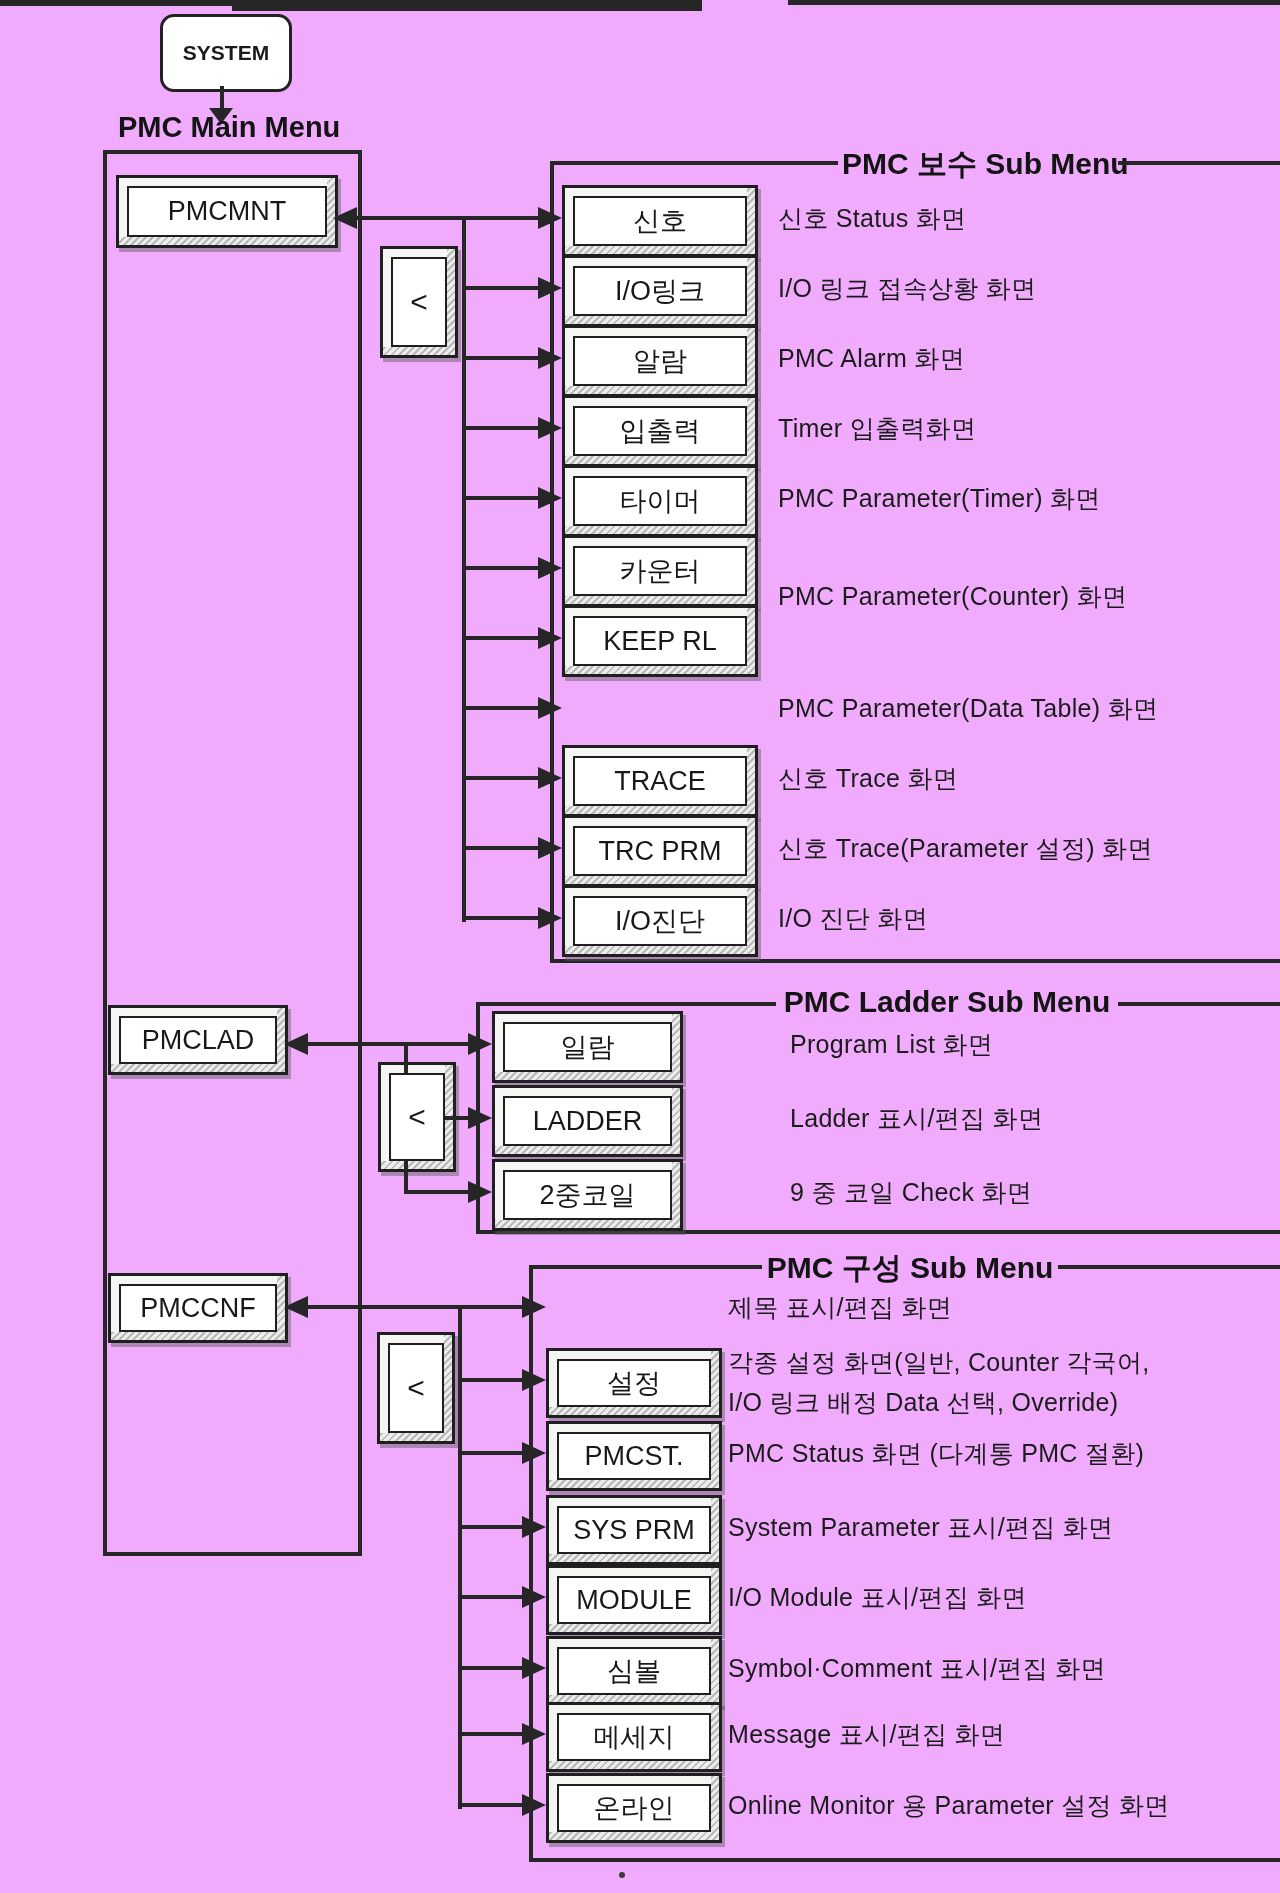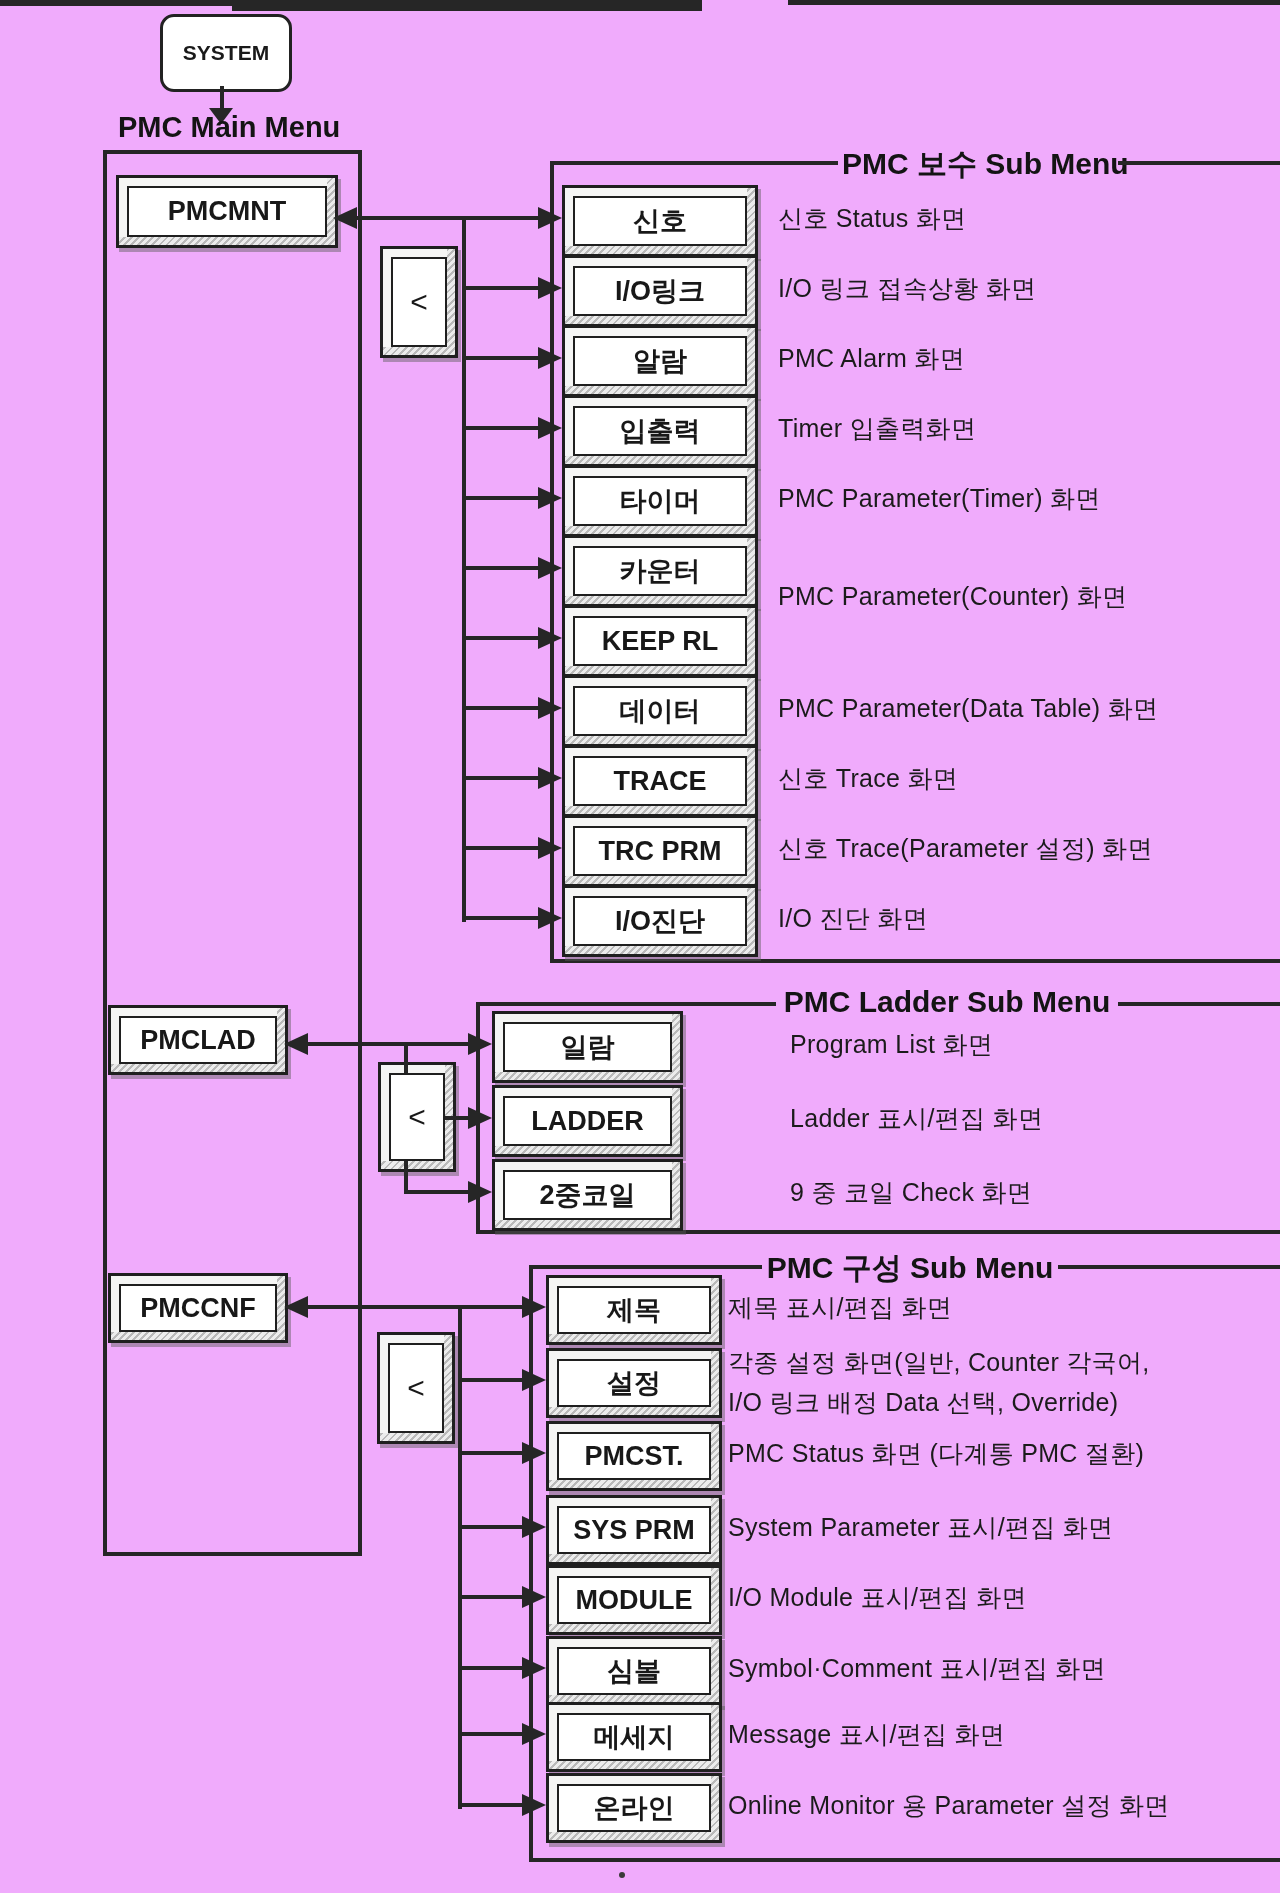--- a/index.html
+++ b/index.html
@@ -9,21 +9,21 @@
   .arr-l{position:absolute;width:0;height:0;border-top:11px solid transparent;border-bottom:11px solid transparent;border-right:24px solid #262626;}
   .arr-r{position:absolute;width:0;height:0;border-top:11px solid transparent;border-bottom:11px solid transparent;border-left:24px solid #262626;}
   .arr-d{position:absolute;width:0;height:0;border-left:12px solid transparent;border-right:12px solid transparent;border-top:16px solid #262626;}
   .key{position:absolute;border:3px solid #1f1f1f;
        background:repeating-linear-gradient(135deg,#b9b9b9 0 2px,#ececec 2px 5px);
        box-shadow:3px 4px 0 rgba(90,90,90,.45);}
   .key::before{content:"";position:absolute;left:0;top:0;right:8px;height:8px;background:#f5f5f4;}
   .key::after{content:"";position:absolute;left:0;top:8px;bottom:8px;width:8px;background:#f5f5f4;}
   .key .face{position:absolute;inset:8px;background:#fff;border:2px solid #1f1f1f;
        display:flex;align-items:center;justify-content:center;
-       font-weight:700;font-size:27px;color:#181818;white-space:nowrap;z-index:2;}
+       font-weight:400;font-size:27px;color:#181818;white-space:nowrap;z-index:2;}
   .chev .face{font-size:30px;font-weight:400;}
   .desc{position:absolute;display:flex;flex-direction:column;justify-content:center;align-items:flex-start;
         font-size:25px;color:#1b1b1b;white-space:nowrap;letter-spacing:.3px;}
   .title{position:absolute;font-weight:700;font-size:30px;color:#141414;text-align:center;white-space:nowrap;}
   .roundkey{position:absolute;border:3px solid #222;border-radius:14px;background:#fff;
         display:flex;align-items:center;justify-content:center;font-weight:700;font-size:21px;color:#1a1a1a;}
   .h1label{position:absolute;font-weight:700;font-size:29px;color:#141414;white-space:nowrap;}
   .dot{position:absolute;width:6px;height:6px;border-radius:50%;background:#3a3a3a;}
 </style>
 </head>
@@ -119,23 +119,20 @@
       <span class="face">타이머</span>
     </div>
   <div class="desc" style="left:778px;top:465px;height:66px">PMC Parameter(Timer) 화면</div>
   <div class="key" style="left:562px;top:535px;width:190px;height:66px">
       <span class="face">카운터</span>
     </div>
   <div class="desc" style="left:778px;top:563px;height:66px">PMC Parameter(Counter) 화면</div>
   <div class="key" style="left:562px;top:605px;width:190px;height:66px">
       <span class="face">KEEP RL</span>
     </div>
-  <div class="key" style="left:562px;top:675px;width:190px;height:66px">
-      <span class="face">데이터</span>
-    </div>
   <div class="desc" style="left:778px;top:675px;height:66px">PMC Parameter(Data Table) 화면</div>
   <div class="key" style="left:562px;top:745px;width:190px;height:66px">
       <span class="face">TRACE</span>
     </div>
   <div class="desc" style="left:778px;top:745px;height:66px">신호 Trace 화면</div>
   <div class="key" style="left:562px;top:815px;width:190px;height:66px">
       <span class="face">TRC PRM</span>
     </div>
   <div class="desc" style="left:778px;top:815px;height:66px">신호 Trace(Parameter 설정) 화면</div>
   <div class="key" style="left:562px;top:885px;width:190px;height:66px">
@@ -189,23 +186,20 @@
     <div class="arr-r" style="left:522px;top:1516px"></div>
   <div class="ln" style="left:458px;top:1595px;width:66px;height:4px"></div>
     <div class="arr-r" style="left:522px;top:1586px"></div>
   <div class="ln" style="left:458px;top:1666px;width:66px;height:4px"></div>
     <div class="arr-r" style="left:522px;top:1657px"></div>
   <div class="ln" style="left:458px;top:1732px;width:66px;height:4px"></div>
     <div class="arr-r" style="left:522px;top:1723px"></div>
   <div class="ln" style="left:458px;top:1803px;width:66px;height:4px"></div>
     <div class="arr-r" style="left:522px;top:1794px"></div>
 
-  <div class="key" style="left:546px;top:1275px;width:170px;height:64px">
-      <span class="face">제목</span>
-    </div>
   <div class="desc" style="left:728px;top:1275px;height:64px">제목 표시/편집 화면</div>
   <div class="key" style="left:546px;top:1348px;width:170px;height:64px">
       <span class="face">설정</span>
     </div>
   <div class="desc" style="left:728px;top:1342px;height:80px;line-height:40px">
     <span>각종 설정 화면(일반, Counter 각국어,</span>
     <span>I/O 링크 배정 Data 선택, Override)</span>
   </div>
   <div class="key" style="left:546px;top:1421px;width:170px;height:64px">
       <span class="face">PMCST.</span>

